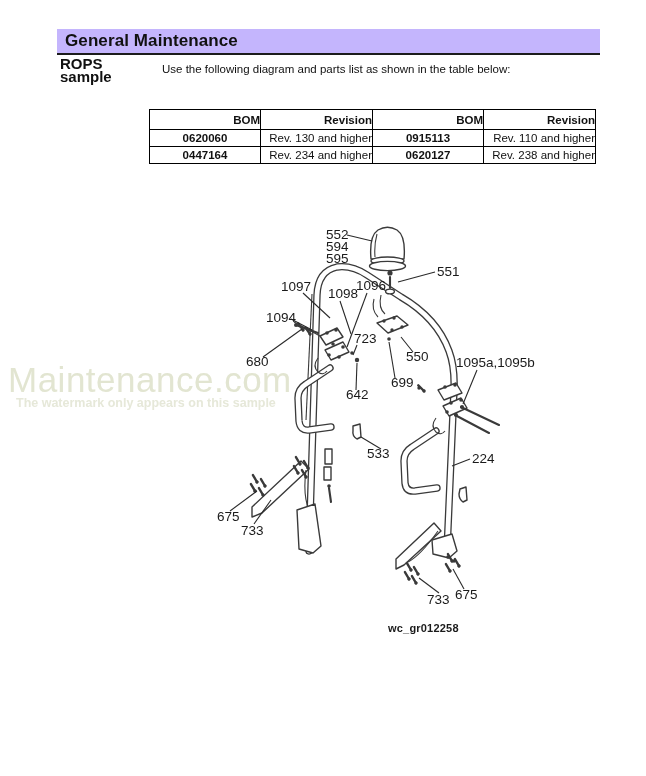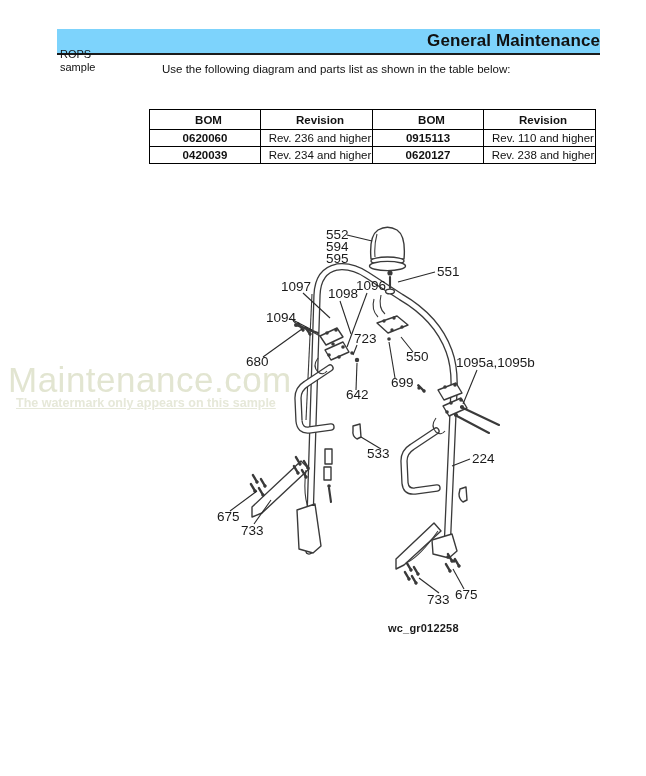--- a/index.html
+++ b/index.html
@@ -3,56 +3,55 @@
 <meta charset="utf-8">
 <style>
   html,body{margin:0;padding:0;background:#ffffff;}
   #page{
     position:relative;width:646px;height:776px;background:#ffffff;overflow:hidden;
     font-family:"Liberation Sans",sans-serif;color:#111;
   }
   
   #header-bar{
     position:absolute;left:57px;top:29px;width:543px;height:26px;
-    background:#7dd3fc;border-bottom:2px solid #1c1c1c;
-    display:flex;align-items:center;justify-content:flex-end;
-    padding:0 0;box-sizing:border-box;
+    background:#c4b5fd;border-bottom:2px solid #1c1c1c;
+    display:flex;align-items:center;justify-content:flex-start;
+    padding:0 8px;box-sizing:border-box;
   }
   #header-bar .htxt{font-size:17px;font-weight:bold;letter-spacing:0.1px;}
   
   #rops-label{
-    position:absolute;left:60px;top:48px;width:85px;
-    font-size:11px;font-weight:normal;line-height:12.5px;
+    position:absolute;left:60px;top:58px;width:85px;
+    font-size:15px;font-weight:bold;line-height:12.5px;
   }
   #intro-text{
     position:absolute;left:162px;top:63px;width:420px;
     font-size:11.5px;line-height:13px;
   }
   
   #bom-table{
     position:absolute;left:149px;top:109px;border-collapse:collapse;
     font-size:11.5px;background:#fff;
   }
   #bom-table th,#bom-table td{
     border:1.5px solid #000;box-sizing:border-box;white-space:nowrap;
-    padding:0 0 0 7px;text-align:center;
+    padding:0 0 0 7px;text-align:right;
   }
   #bom-table th{height:20px;font-weight:bold;}
   #bom-table td{height:17px;}
   #bom-table .cell-bom{font-weight:bold;text-align:center;padding:0 2px;}
   .cw1{width:111px;} .cw2{width:112px;} .cw3{width:111px;} .cw4{width:112px;}
   
   #watermark-title{
     position:absolute;left:8px;top:360px;font-size:35px;letter-spacing:0.5px;
     color:#e2e5d1;font-weight:400;
   }
   #watermark-subtitle{
     position:absolute;left:16px;top:396px;font-size:12.5px;font-weight:bold;
     color:#e6e8d9;
-    text-decoration:underline;
   }
   
   #diagram-svg{position:absolute;left:0;top:0;}
   .tube-outer{fill:none;stroke:#3a3a3a;stroke-width:7.4;stroke-linecap:round;stroke-linejoin:round;}
   .tube-inner{fill:none;stroke:#ffffff;stroke-width:4.8;stroke-linecap:round;stroke-linejoin:round;}
   .plate{fill:#ffffff;stroke:#3a3a3a;stroke-width:1.4;stroke-linejoin:round;}
   .thinline{fill:none;stroke:#3a3a3a;stroke-width:1.1;}
   .boltdot{fill:#3a3a3a;stroke:none;}
   .rod{stroke:#3a3a3a;stroke-width:2.1;stroke-linecap:round;}
   .plabel{font-family:"Liberation Sans",sans-serif;font-size:13.5px;fill:#1a1a1a;}
@@ -81,26 +80,26 @@
   <table id="bom-table">
     <tbody>
         <tr>
       <th class="cw1">BOM</th>
       <th class="cw2">Revision</th>
       <th class="cw3">BOM</th>
       <th class="cw4">Revision</th>
     </tr>
     <tr>
       <td class="cell-bom">0620060</td>
-      <td class="cell-rev">Rev. 236 and higher</td>
+      <td class="cell-rev">Rev. 130 and higher</td>
       <td class="cell-bom">0915113</td>
       <td class="cell-rev">Rev. 110 and higher</td>
     </tr>
     <tr>
-      <td class="cell-bom">0420039</td>
+      <td class="cell-bom">0447164</td>
       <td class="cell-rev">Rev. 234 and higher</td>
       <td class="cell-bom">0620127</td>
       <td class="cell-rev">Rev. 238 and higher</td>
     </tr>
   </tbody>
     </table>
 
   <div id="watermark-title">Maintenance.com</div>
   <div id="watermark-subtitle">The watermark only appears on this sample</div>
 

